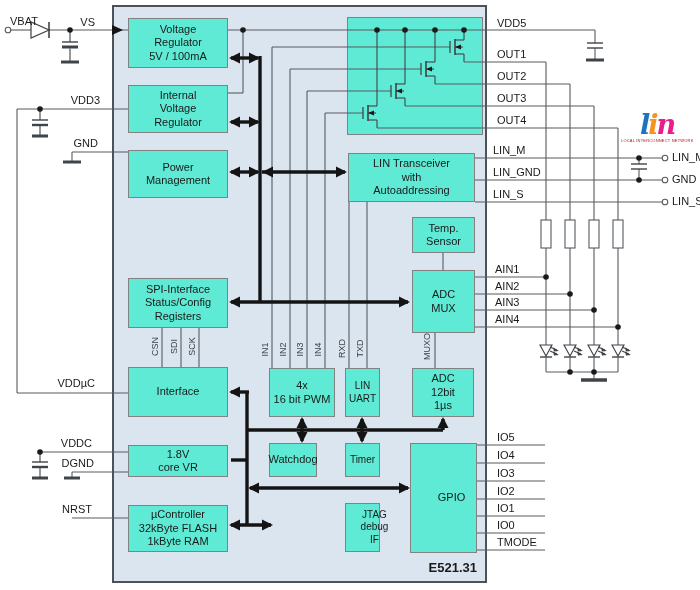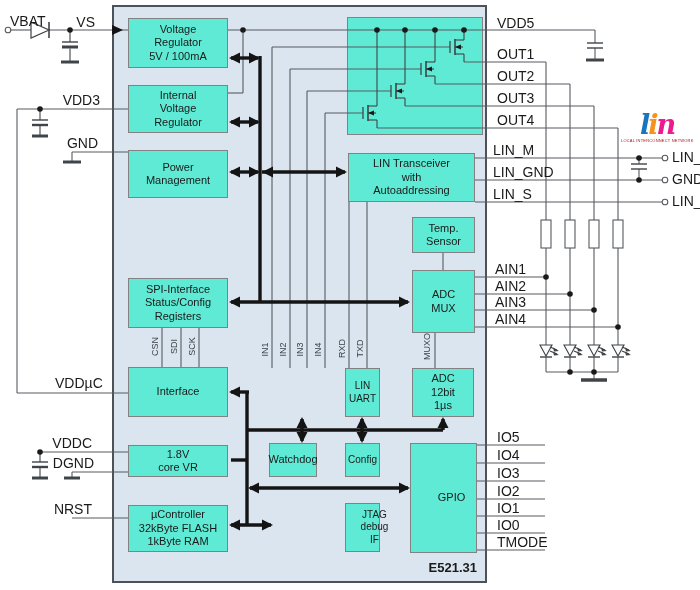--- a/index.html
+++ b/index.html
@@ -5,21 +5,21 @@
   html,body{margin:0;padding:0;background:#ffffff;}
   #canvas{position:relative;width:700px;height:590px;background:#ffffff;
           font-family:"Liberation Sans","DejaVu Sans",sans-serif;color:#1a1a1a;overflow:hidden;}
   #chip{position:absolute;left:112px;top:5px;width:375px;height:578px;
         background:#dbe5f0;border:2px solid #4c5257;box-sizing:border-box;z-index:1;}
   .block{position:absolute;background:#5eead4;border:1px solid #828282;box-sizing:border-box;
          display:flex;align-items:center;justify-content:center;text-align:center;
          font-size:11px;line-height:1.22;white-space:pre-line;z-index:2;}
   .narrow{font-size:10px;}
   svg.wires{position:absolute;left:0;top:0;z-index:3;pointer-events:none;}
-  .plabel{position:absolute;font-size:14px;line-height:11px;z-index:4;white-space:nowrap;}
+  .plabel{position:absolute;font-size:11px;line-height:11px;z-index:4;white-space:nowrap;}
   .r{text-align:right;}
   .vlabel{position:absolute;width:44px;height:11px;font-size:9px;line-height:11px;text-align:center;
           transform:rotate(-90deg);z-index:4;color:#3c4146;white-space:nowrap;}
   #chip-name{position:absolute;left:377px;top:560px;width:100px;text-align:right;
              font-size:13px;font-weight:bold;z-index:4;}
   #lin-logo{position:absolute;left:621px;top:112px;width:72px;text-align:center;z-index:4;}
   #lin-logo .word{font-family:"DejaVu Serif","Liberation Serif",serif;font-style:italic;font-weight:bold;
                   font-size:27px;line-height:26px;letter-spacing:-2px;}
   #lin-logo .l1{color:#1a75bc;} #lin-logo .l2{color:#f6921e;} #lin-logo .l3{color:#ec1c8d;}
   #lin-logo .caption{font-size:4px;line-height:5px;color:#b01116;letter-spacing:.2px;white-space:nowrap;}
@@ -49,27 +49,29 @@
 32kByte FLASH
 1kByte RAM</span></div>
   <div class="block" style="left:347px;top:17px;width:136px;height:118px;"></div>
   <div class="block" style="left:348px;top:153px;width:127px;height:49px;"><span>LIN Transceiver
 with
 Autoaddressing</span></div>
   <div class="block" style="left:412px;top:217px;width:63px;height:36px;"><span>Temp.
 Sensor</span></div>
   <div class="block" style="left:412px;top:270px;width:63px;height:63px;"><span>ADC
 MUX</span></div>
+  <div class="block" style="left:269px;top:368px;width:66px;height:49px;"><span>4x
+16 bit PWM</span></div>
   <div class="block narrow" style="left:345px;top:368px;width:35px;height:49px;"><span>LIN
 UART</span></div>
   <div class="block" style="left:412px;top:368px;width:62px;height:49px;"><span>ADC
 12bit
 1µs</span></div>
   <div class="block" style="left:269px;top:443px;width:48px;height:34px;"><span>Watchdog</span></div>
-  <div class="block narrow" style="left:345px;top:443px;width:35px;height:34px;"><span>Config</span></div>
+  <div class="block narrow" style="left:345px;top:443px;width:35px;height:34px;"><span>Timer</span></div>
   <div class="block" style="left:410px;top:443px;width:67px;height:110px;padding-left:16px;"><span>GPIO</span></div>
   <div class="block narrow" style="left:345px;top:503px;width:35px;height:49px;padding-left:24px;"><span>JTAG
 debug
 IF</span></div>
 
   <svg class="wires" width="700" height="590" viewBox="0 0 700 590">
     <g stroke="#565b60" stroke-width="1.1" fill="none">
 
       <line x1="10" y1="30" x2="31" y2="30"></line>
         <line x1="49" y1="30" x2="128" y2="30"></line>

